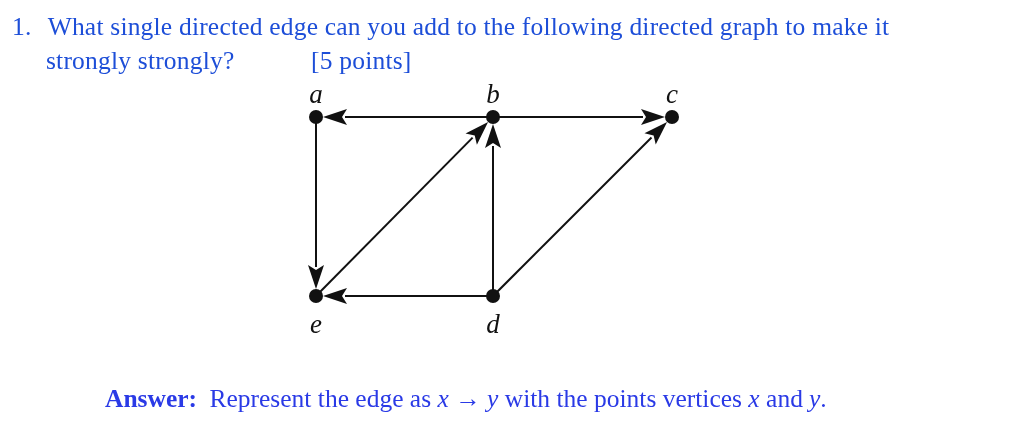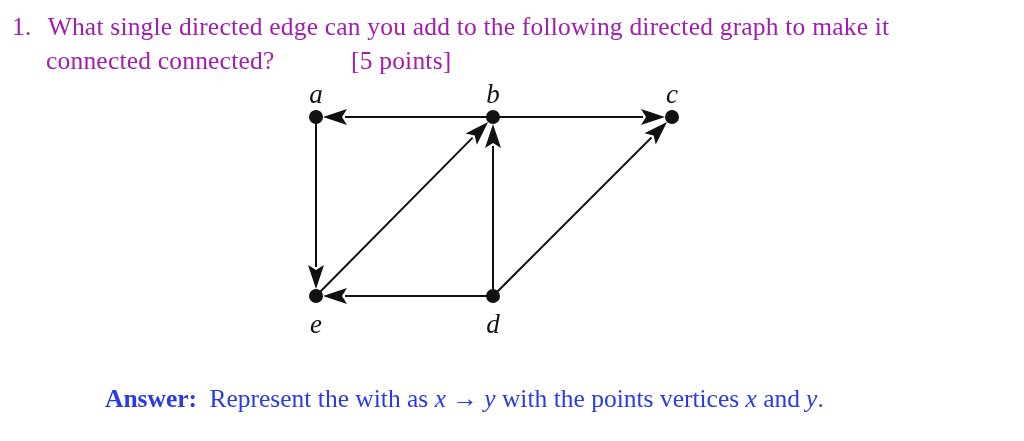--- a/index.html
+++ b/index.html
@@ -1,38 +1,38 @@
 <!DOCTYPE html>
 <html><head>
 <meta charset="utf-8">
 <style>
   html, body { margin: 0; padding: 0; background: #ffffff; }
   body { width: 1024px; height: 441px; position: relative; overflow: hidden;
          font-family: "DejaVu Serif", "Liberation Serif", serif; color: #111; }
   .q-line { position: absolute; font-family: "Liberation Serif", "DejaVu Serif", serif;
-            font-size: 25.5px; color: #a21caf; white-space: nowrap; letter-spacing: 0.2px; }
+            font-size: 25.5px; color: #1d4ed8; white-space: nowrap; letter-spacing: 0.2px; }
   #q1 { left: 12px; top: 12px; }
   #q2 { left: 46px; top: 46px; }
   .num { margin-right: 10px; }
   .pts { margin-left: 70px; }
   .graph { position: absolute; left: 0; top: 0; }
   .answer { position: absolute; left: 105px; top: 384px; font-family: "Liberation Serif", "DejaVu Serif", serif;
             font-size: 25.5px; color: #2a3ae6; white-space: nowrap; }
   .answer b { font-weight: bold; margin-right: 6px; }
   .math { font-style: italic; }
 </style>
 </head>
 <body>
 
 <div class="q-line" id="q1">
   <span class="num">1.</span>
   <span>What single directed edge can you add to the following directed graph to make it</span>
 </div>
 <div class="q-line" id="q2">
-  <span>connected connected?</span>
+  <span>strongly strongly?</span>
   <span class="pts">[5 points]</span>
 </div>
 
 <svg class="graph" width="1024" height="441" id="graph-svg">
   <g id="edges">
       <line x1="493" y1="117" x2="345" y2="117" stroke="#111111" stroke-width="2"></line>
       <polygon points="323,117 347,109 342,117 347,125" fill="#111111"></polygon>
       <line x1="493" y1="117" x2="643" y2="117" stroke="#111111" stroke-width="2"></line>
       <polygon points="665,117 641,125 646,117 641,109" fill="#111111"></polygon>
       <line x1="316" y1="117" x2="316" y2="267" stroke="#111111" stroke-width="2"></line>
@@ -55,20 +55,20 @@
       <text x="672" y="103" text-anchor="middle" font-family="&quot;Liberation Serif&quot;, &quot;DejaVu Serif&quot;, serif" font-style="italic" font-size="27" fill="#111">c</text>
       <circle cx="316" cy="296" r="7" fill="#111111"></circle>
       <text x="316" y="333" text-anchor="middle" font-family="&quot;Liberation Serif&quot;, &quot;DejaVu Serif&quot;, serif" font-style="italic" font-size="27" fill="#111">e</text>
       <circle cx="493" cy="296" r="7" fill="#111111"></circle>
       <text x="493" y="333" text-anchor="middle" font-family="&quot;Liberation Serif&quot;, &quot;DejaVu Serif&quot;, serif" font-style="italic" font-size="27" fill="#111">d</text>
     </g>
 </svg>
 
 <div class="answer">
   <b>Answer:</b>
-  <span>Represent the with as</span>
+  <span>Represent the edge as</span>
   <span class="math">x</span>
   <span>→</span>
   <span class="math">y</span>
   <span>with the points vertices</span>
   <span class="math">x</span>
   <span>and</span><span class="math" style="margin-left:6px">y</span><span>.</span>
 </div>
 
 </body></html>

